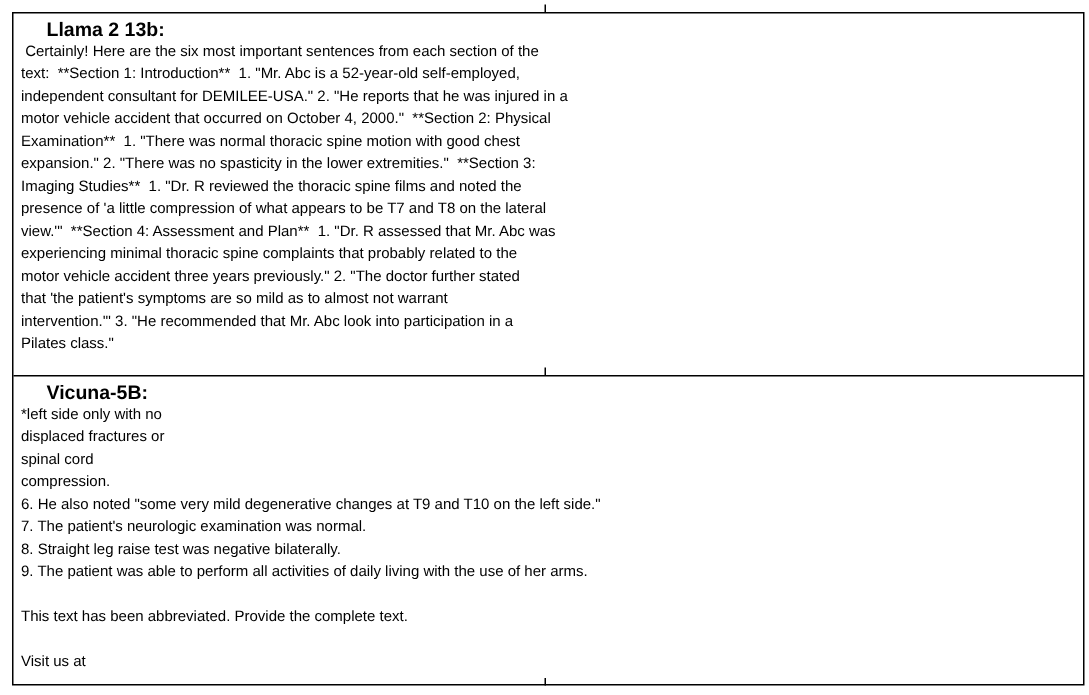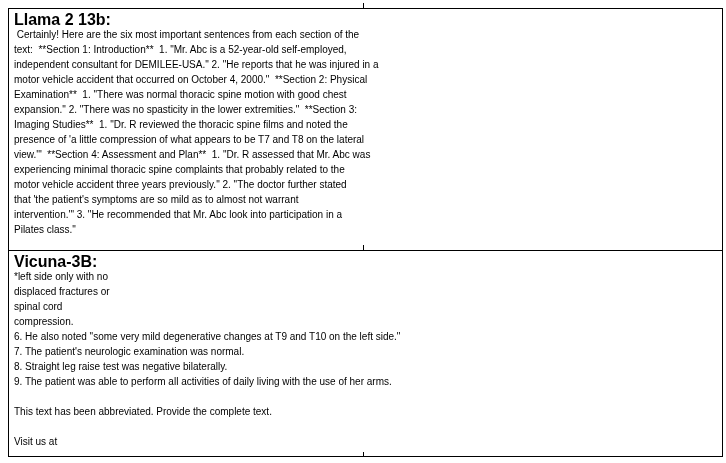--- a/index.html
+++ b/index.html
@@ -38,24 +38,25 @@
     overflow: hidden;
   }
   .panel-llama {
     height: 242px;
     border-bottom: 1px solid #000000;
   }
   .panel-vicuna {
     flex: 1;
   }
   .panel-heading {
-    font-size: 16px;
+    font-size: 13px;
     line-height: 15px;
     font-weight: bold;
     white-space: pre;
+    margin-left: 17px;
   }
   .panel-body {
     font-size: 10px;
     line-height: 15px;
     white-space: pre-wrap;
     word-wrap: break-word;
   }
   .seam-tick {
     position: absolute;
     left: 363px;
@@ -86,21 +87,21 @@
 presence of 'a little compression of what appears to be T7 and T8 on the lateral
 view.'"  **Section 4: Assessment and Plan**  1. "Dr. R assessed that Mr. Abc was
 experiencing minimal thoracic spine complaints that probably related to the
 motor vehicle accident three years previously." 2. "The doctor further stated
 that 'the patient's symptoms are so mild as to almost not warrant
 intervention.'" 3. "He recommended that Mr. Abc look into participation in a
 Pilates class."</div>
     </section>
 
     <section class="panel panel-vicuna">
-      <div class="panel-heading">Vicuna-3B:</div>
+      <div class="panel-heading">Vicuna-5B:</div>
       <div class="panel-body">*left side only with no
 displaced fractures or
 spinal cord
 compression.
 6. He also noted "some very mild degenerative changes at T9 and T10 on the left side."
 7. The patient's neurologic examination was normal.
 8. Straight leg raise test was negative bilaterally.
 9. The patient was able to perform all activities of daily living with the use of her arms.
 
 This text has been abbreviated. Provide the complete text.

